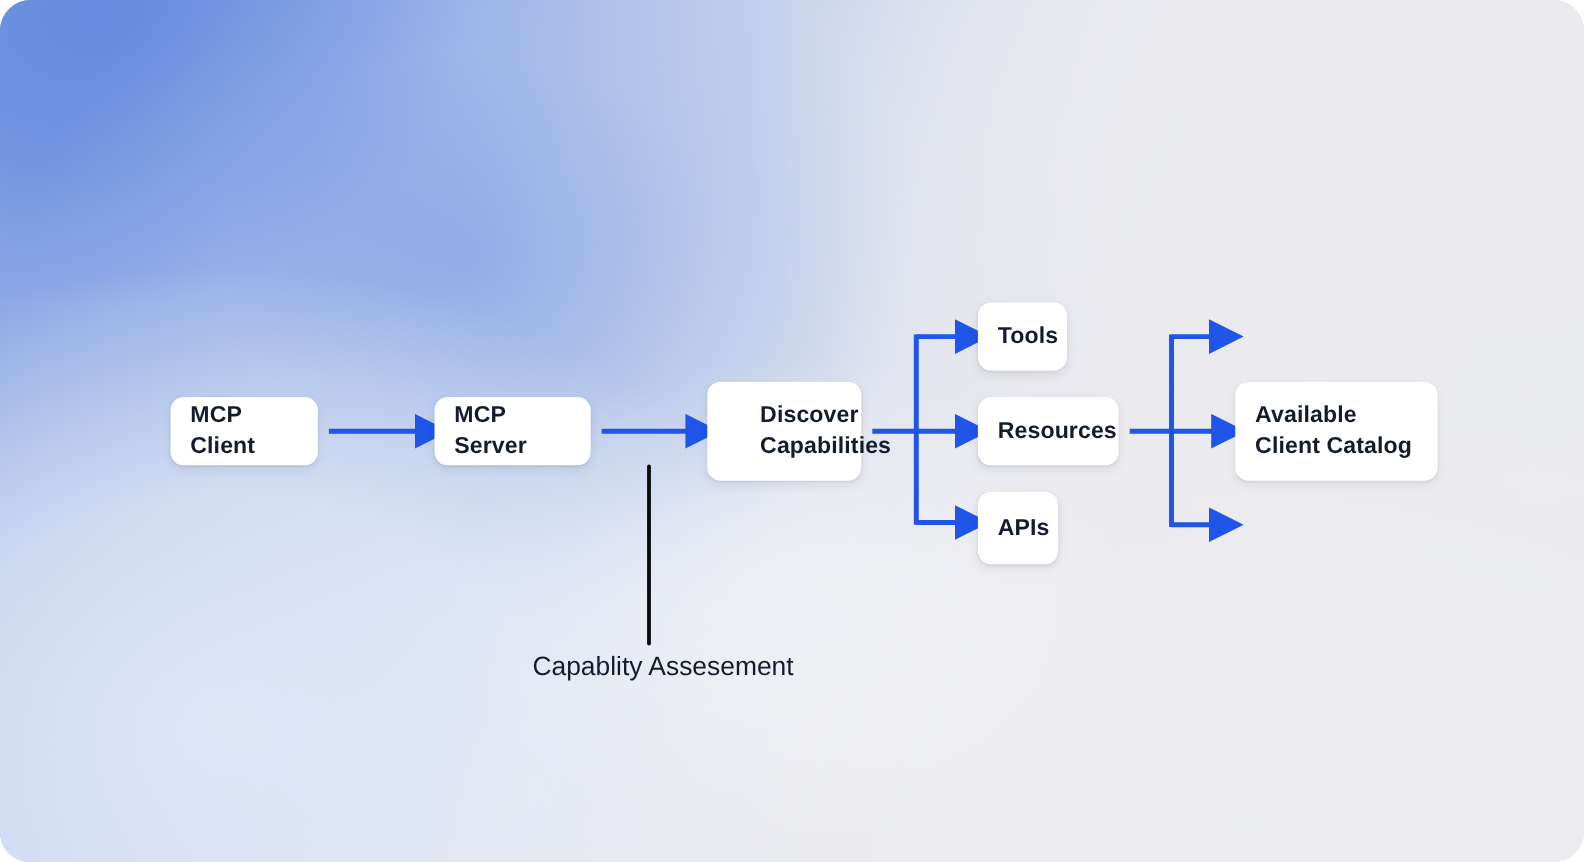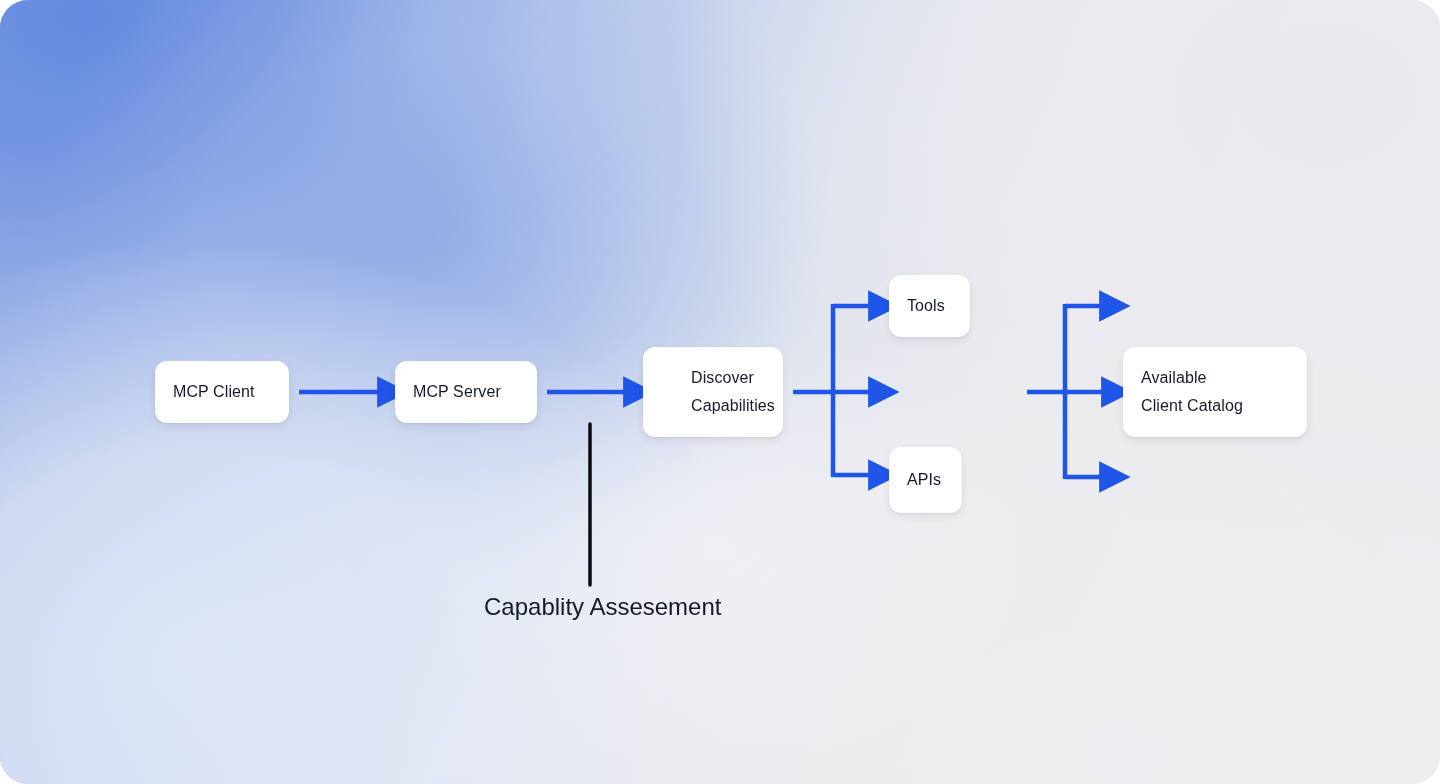--- a/index.html
+++ b/index.html
@@ -62,25 +62,26 @@
     position: absolute;
     background: #ffffff;
     border-radius: 12px;
     box-shadow: 0 1px 2px rgba(16,24,40,0.07), 0 4px 10px rgba(16,24,40,0.07);
     display: flex;
     align-items: center;
     box-sizing: border-box;
     padding: 0 18px;
   }
   .node .label {
-    font-size: 16px;
+    font-size: 21px;
     line-height: 28px;
     color: #141b2d;
     letter-spacing: 0.1px;
     white-space: pre-line;
+    font-weight: bold;
   }
 
   #node-mcp-client   { left: 155px; top: 361px; width: 134px; height: 62px; }
   #node-mcp-server   { left: 395px; top: 361px; width: 142px; height: 62px; }
   #node-discover     { left: 643px; top: 347px; width: 140px; height: 90px; padding-left: 48px; }
   #node-tools        { left: 889px; top: 275px; width:  81px; height: 62px; }
   #node-resources    { left: 889px; top: 361px; width: 128px; height: 62px; }
   #node-apis         { left: 889px; top: 447px; width:  73px; height: 66px; }
   #node-catalog      { left: 1123px; top: 347px; width: 184px; height: 90px; }
 
@@ -150,20 +151,23 @@
 
   <div class="node" id="node-discover">
     <span class="label">Discover
 Capabilities</span>
   </div>
 
   <div class="node" id="node-tools">
     <span class="label">Tools</span>
   </div>
 
+  <div class="node" id="node-resources">
+    <span class="label">Resources</span>
+  </div>
 
   <div class="node" id="node-apis">
     <span class="label">APIs</span>
   </div>
 
   <div class="node" id="node-catalog">
     <span class="label">Available
 Client Catalog</span>
   </div>
 

